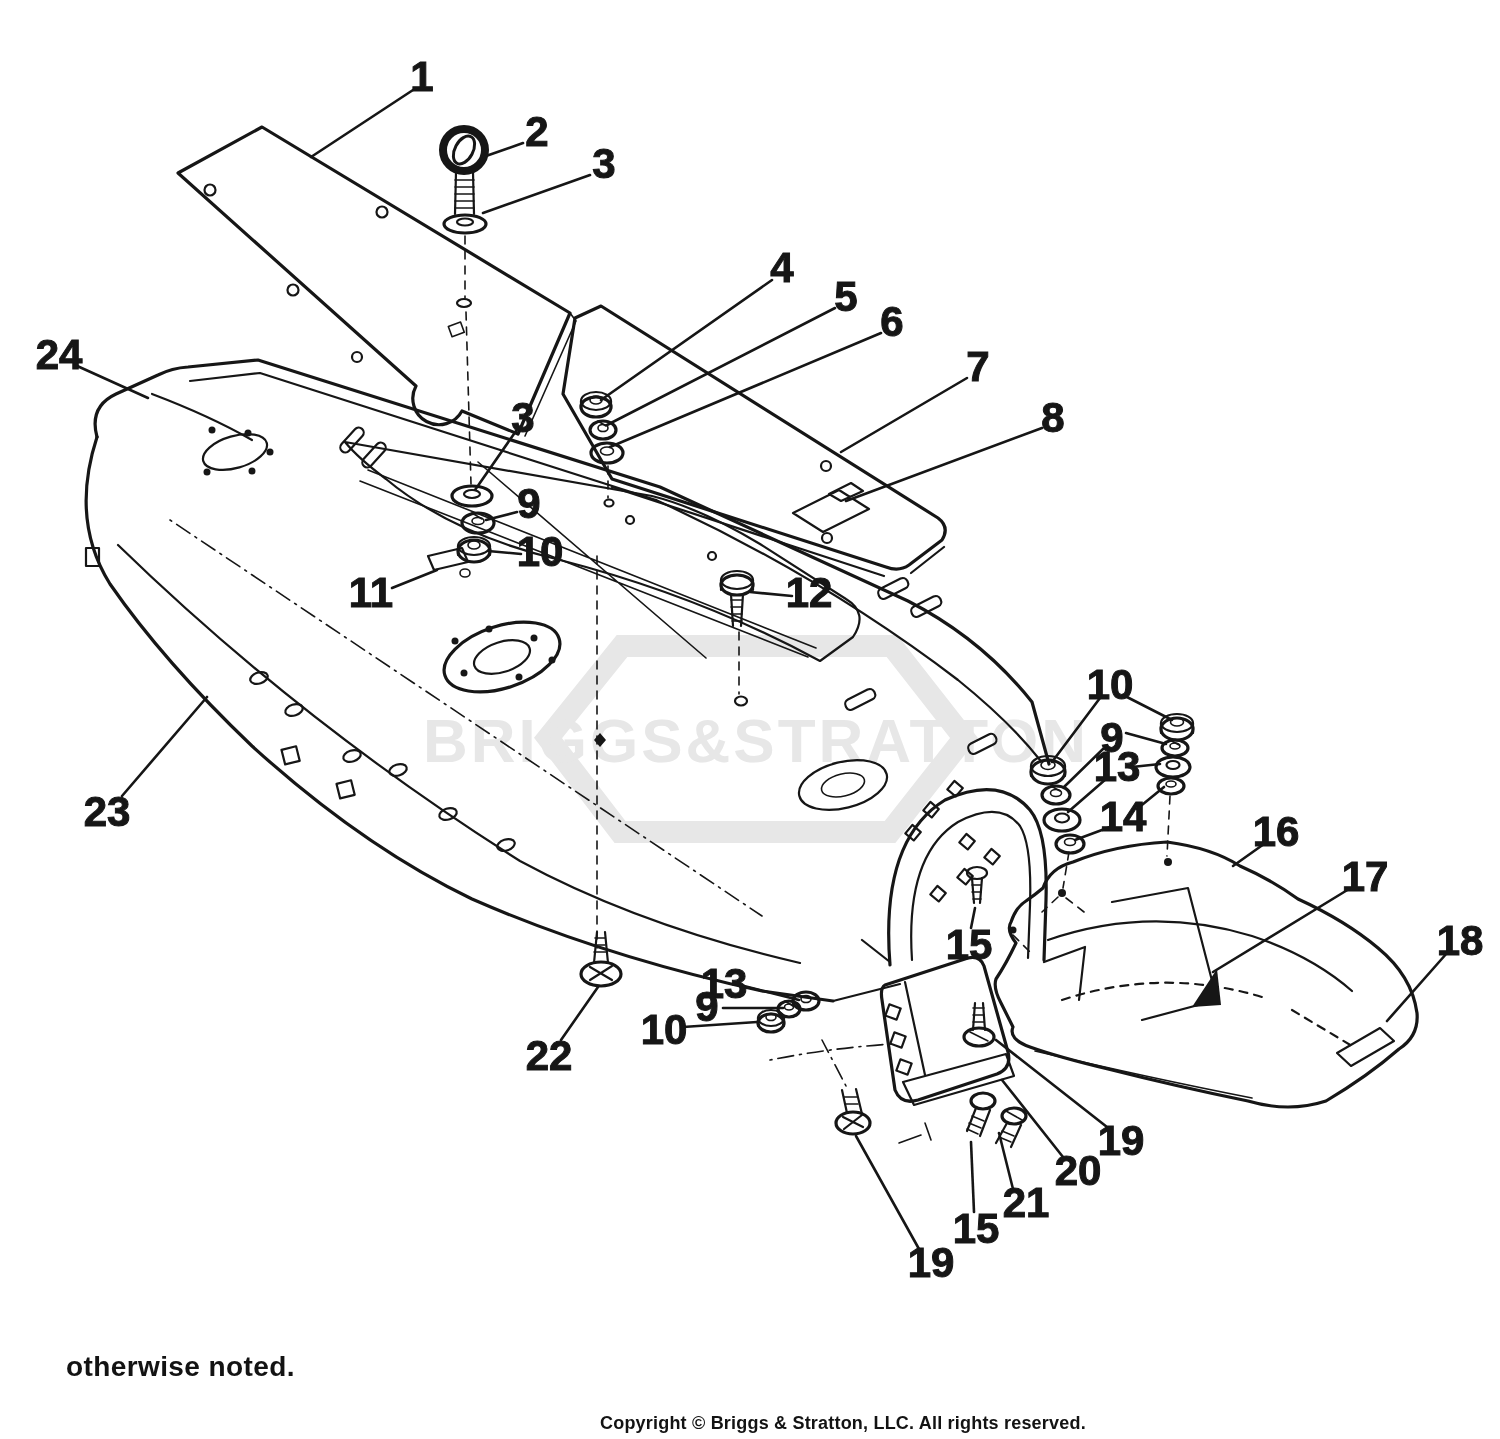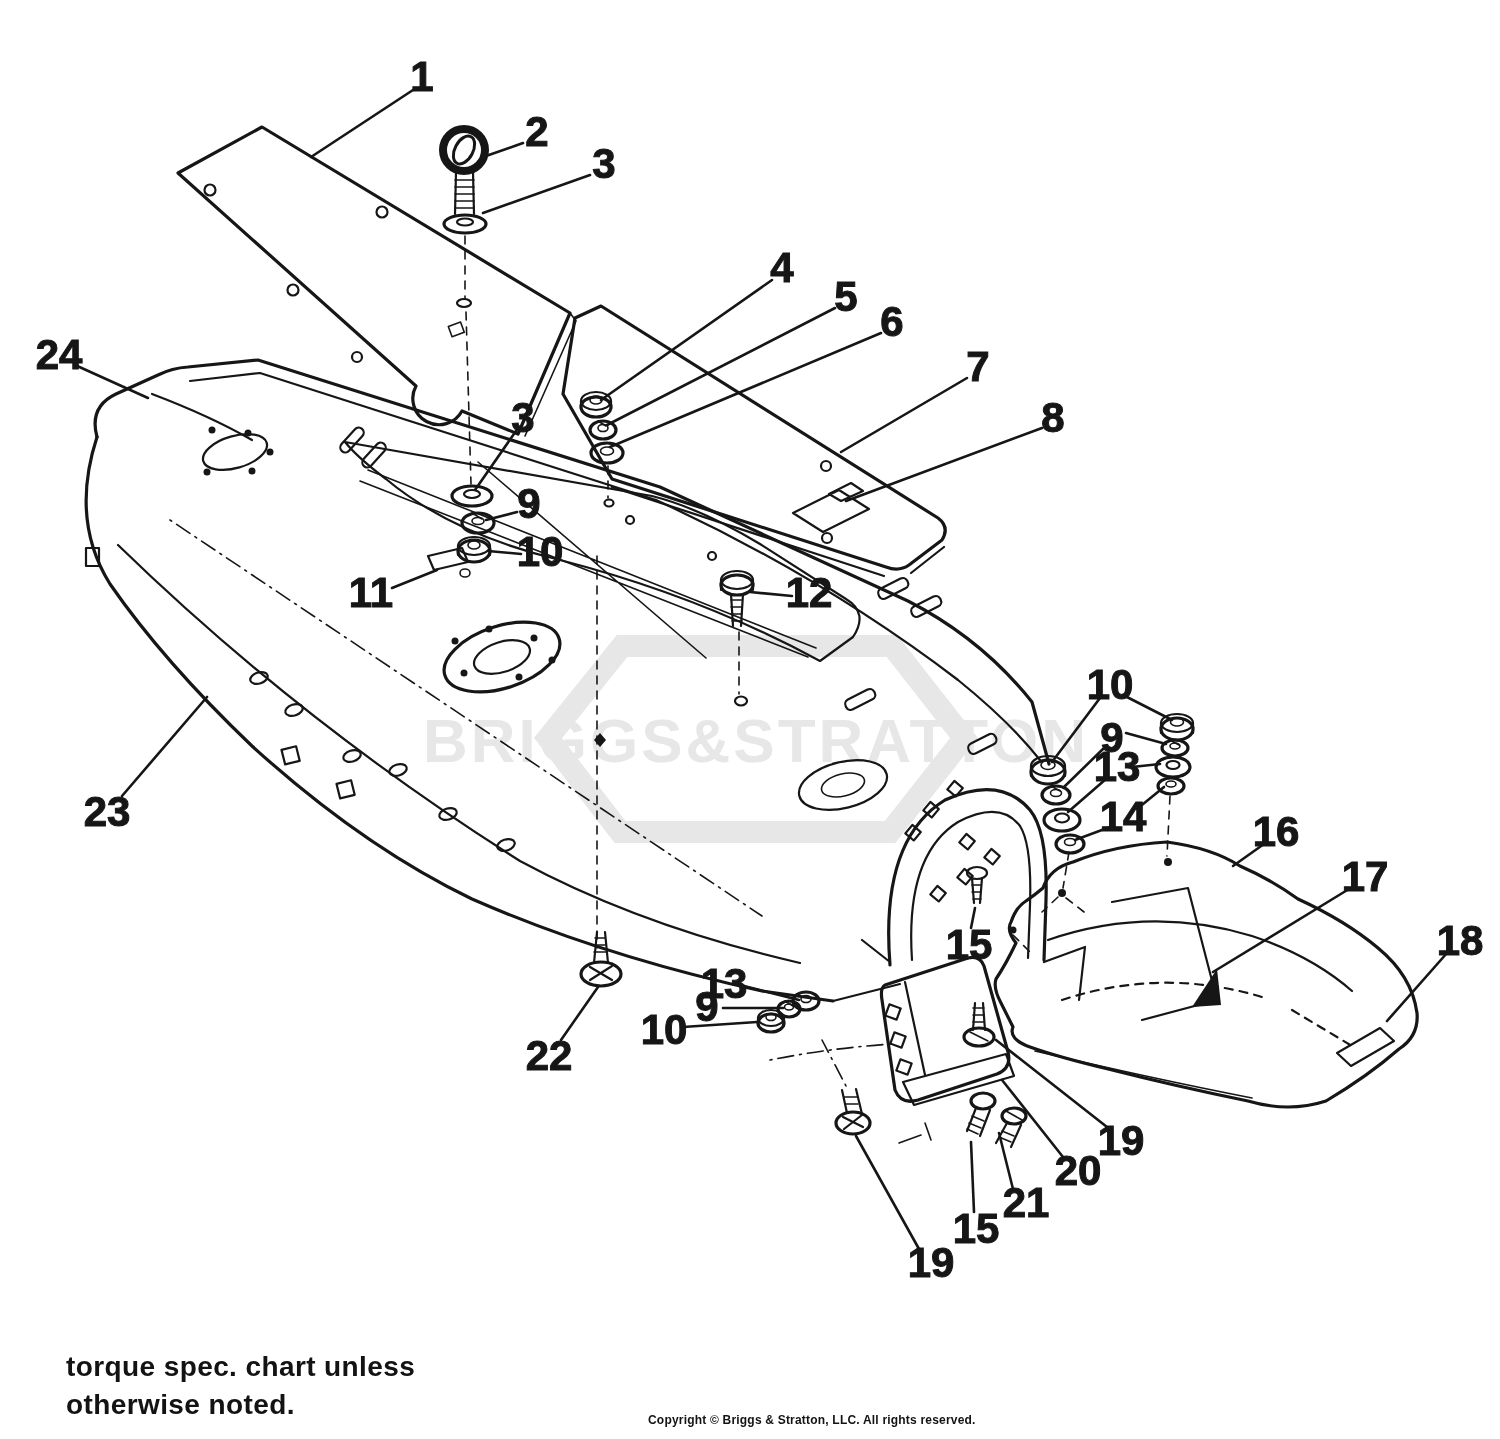--- a/index.html
+++ b/index.html
@@ -13,22 +13,22 @@
   .dash{stroke-dasharray:8 7;}
   .dashdot{stroke-dasharray:2 6 16 6;}
   .fillink{fill:#161616;stroke:none;}
   .callout{font-family:"Liberation Sans",sans-serif;font-weight:bold;font-size:42px;
            text-anchor:middle;dominant-baseline:central;}
   .leader{fill:none;stroke-width:2.6;stroke-linecap:round;}
   .wm-text{font-family:"Liberation Sans",sans-serif;font-weight:bold;font-size:62px;
            letter-spacing:3px;text-anchor:middle;dominant-baseline:central;}
   .note{position:absolute;left:66px;top:1348px;width:420px;color:#131313;
         font-size:28px;font-weight:700;line-height:38px;letter-spacing:.4px;}
-  .copyright{position:absolute;left:648px;top:1413px;color:#131313;
-             font-size:12px;font-weight:700;letter-spacing:.2px;}
+  .copyright{position:absolute;left:600px;top:1413px;color:#131313;
+             font-size:18px;font-weight:700;letter-spacing:.2px;}
 </style>
 </head>
 <body>
 
 <div class="stage">
 
 <svg width="1500" height="1439" viewBox="0 0 1500 1439">
 
   <g>
     <path d="M548,738 L622,646 L892,646 L964,738 L890,832 L620,832 Z" fill="none" stroke-width="22" stroke="#e7e7e7"></path>
@@ -335,19 +335,18 @@
           <text x="931" y="1262" class="callout">19</text>
           <polyline points="122 796 207 697" class="leader" stroke="#161616"></polyline>
           <text x="107" y="811" class="callout">23</text>
           <polyline points="75 365 148 398" class="leader" stroke="#161616"></polyline>
           <text x="59" y="354" class="callout">24</text>
         </g>
   </g>
 </svg>
 
 <div class="note">
-  <div>torque spec. chart unless</div>
   <div>otherwise noted.</div>
 </div>
 
 <div class="copyright">Copyright © Briggs &amp; Stratton, LLC. All rights reserved.</div>
 
 </div>
 
 </body></html>

